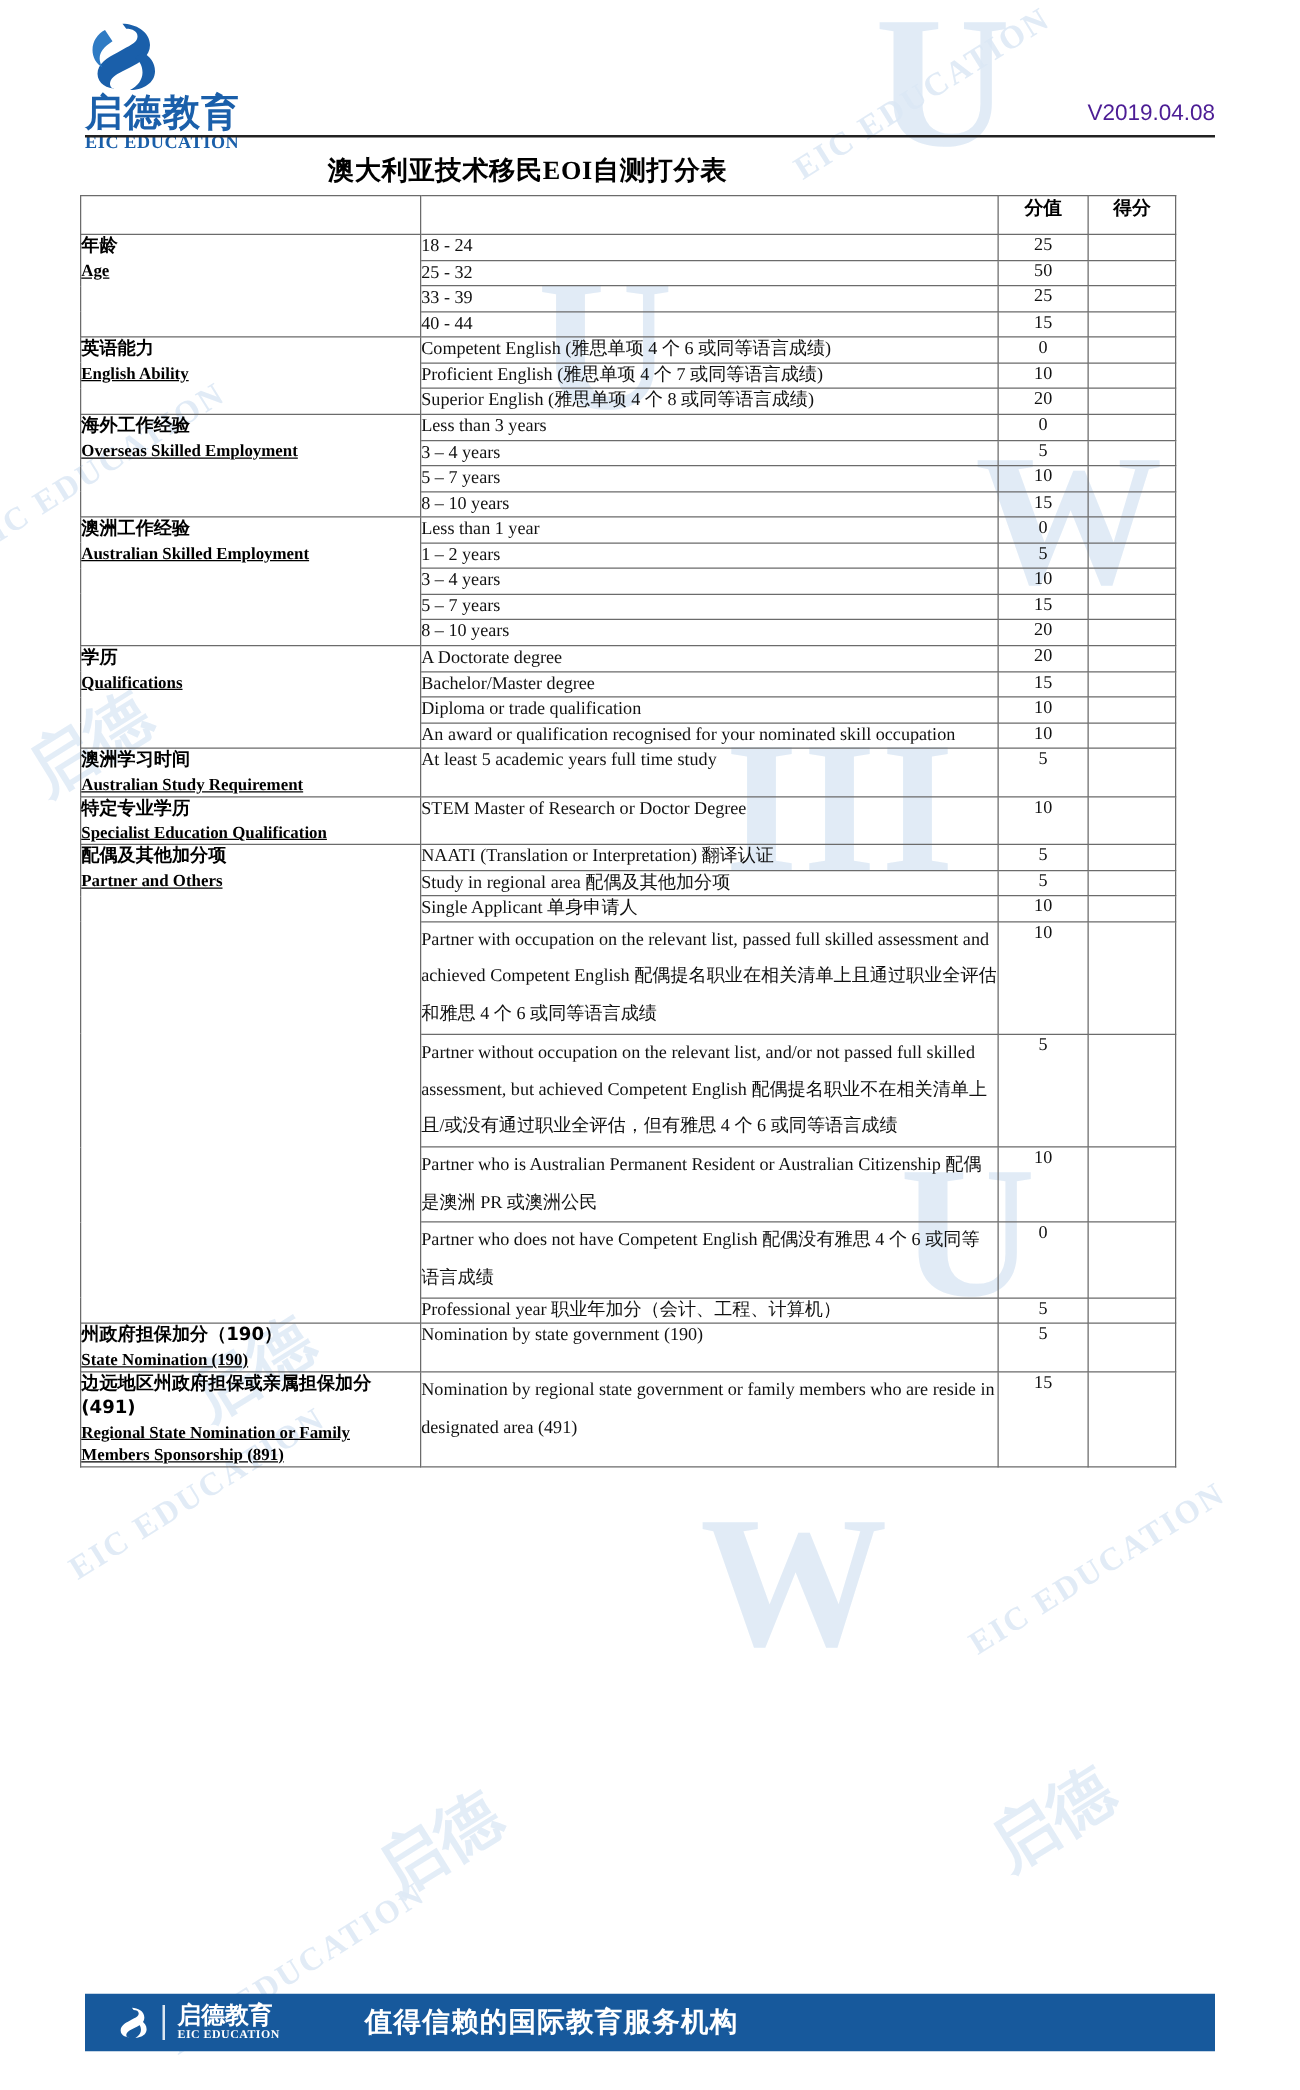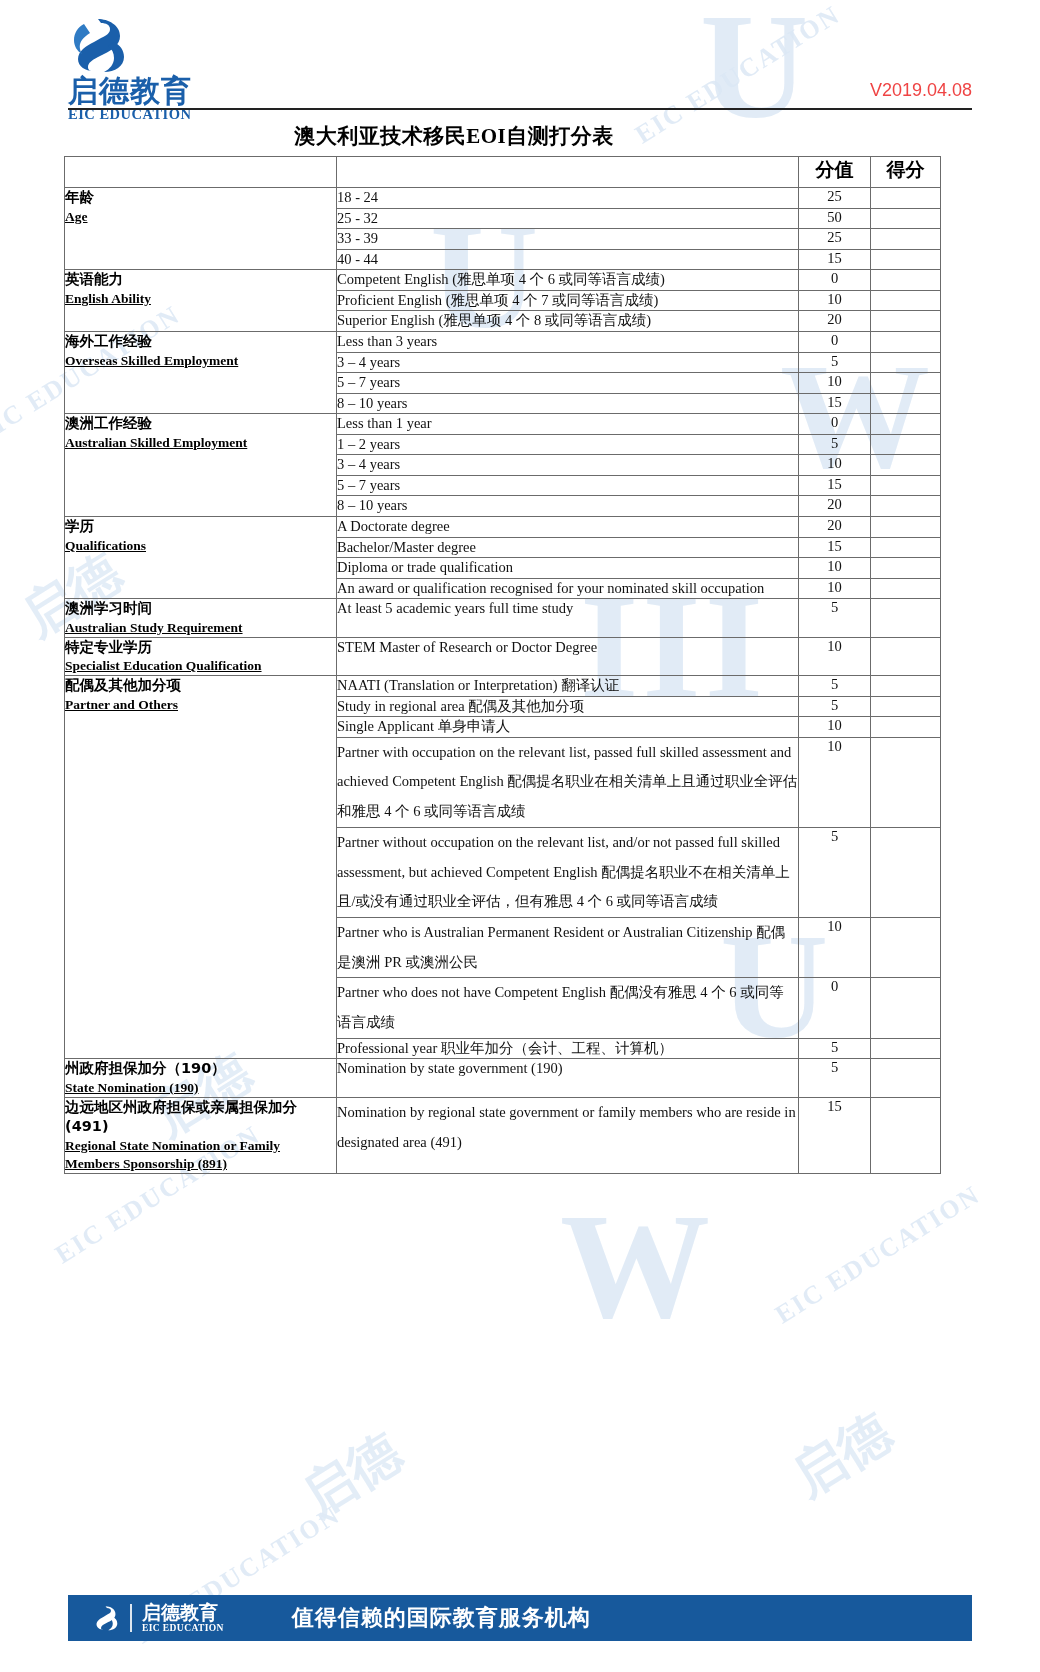--- a/index.html
+++ b/index.html
@@ -93,21 +93,21 @@
     letter-spacing: 0.5px;
     line-height: 1.1;
     margin-top: 1px;
   }
   #version {
     position: absolute;
     right: 68px;
     top: 80px;
     font-family: "Liberation Sans", sans-serif;
     font-size: 18px;
-    color: #ef4444;
+    color: #4c1d95;
   }
   #header-rule {
     position: absolute;
     left: 68px;
     right: 68px;
     top: 108px;
     height: 2px;
     background: #222;
   }
 
@@ -116,21 +116,20 @@
     position: absolute;
     left: 0;
     top: 122px;
     width: 844px;
     text-align: center;
     font-family: "DejaVu Sans", sans-serif;
     font-weight: bold;
     font-size: 21px;
     color: #000;
     letter-spacing: 0.5px;
-    padding-left: 32px;
   }
   #doc-title .lat {
     font-family: "Liberation Serif", serif;
   }
 
   
   #score-table {
     position: absolute;
     left: 64px;
     top: 156px;
@@ -148,21 +147,21 @@
   col.c-cat   { width: 272px; }
   col.c-desc  { width: 462px; }
   col.c-pts   { width: 72px; }
   col.c-score { width: 70px; }
 
   .hdr-cell {
     height: 30px;
     text-align: center;
     font-family: "DejaVu Sans", sans-serif;
     font-weight: bold;
-    font-size: 19px;
+    font-size: 15px;
     color: #000;
     vertical-align: middle;
     margin-left: 36px;
   }
 
   .cat-cell {
     padding: 7px 0 7px 10px;
     vertical-align: top;
   }
   .cat-cn {

